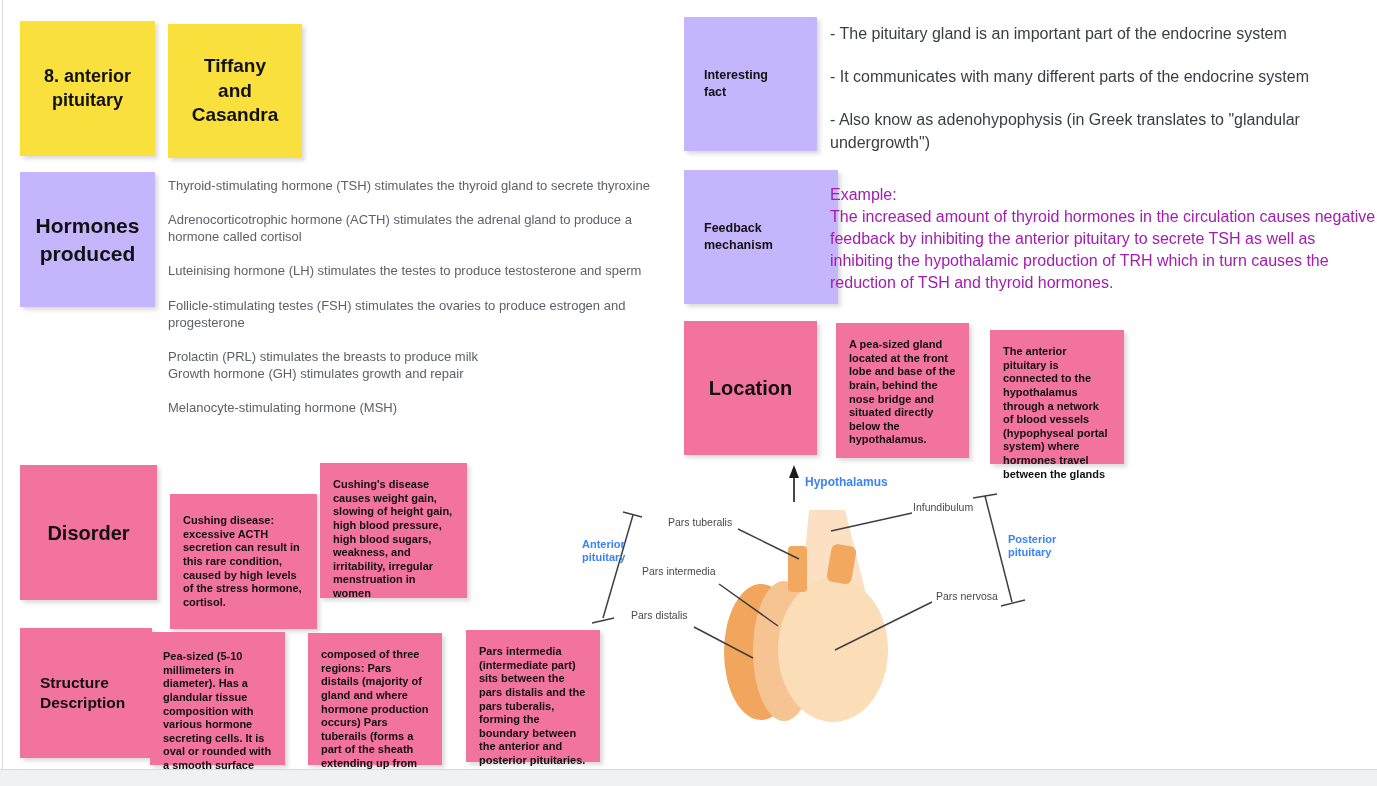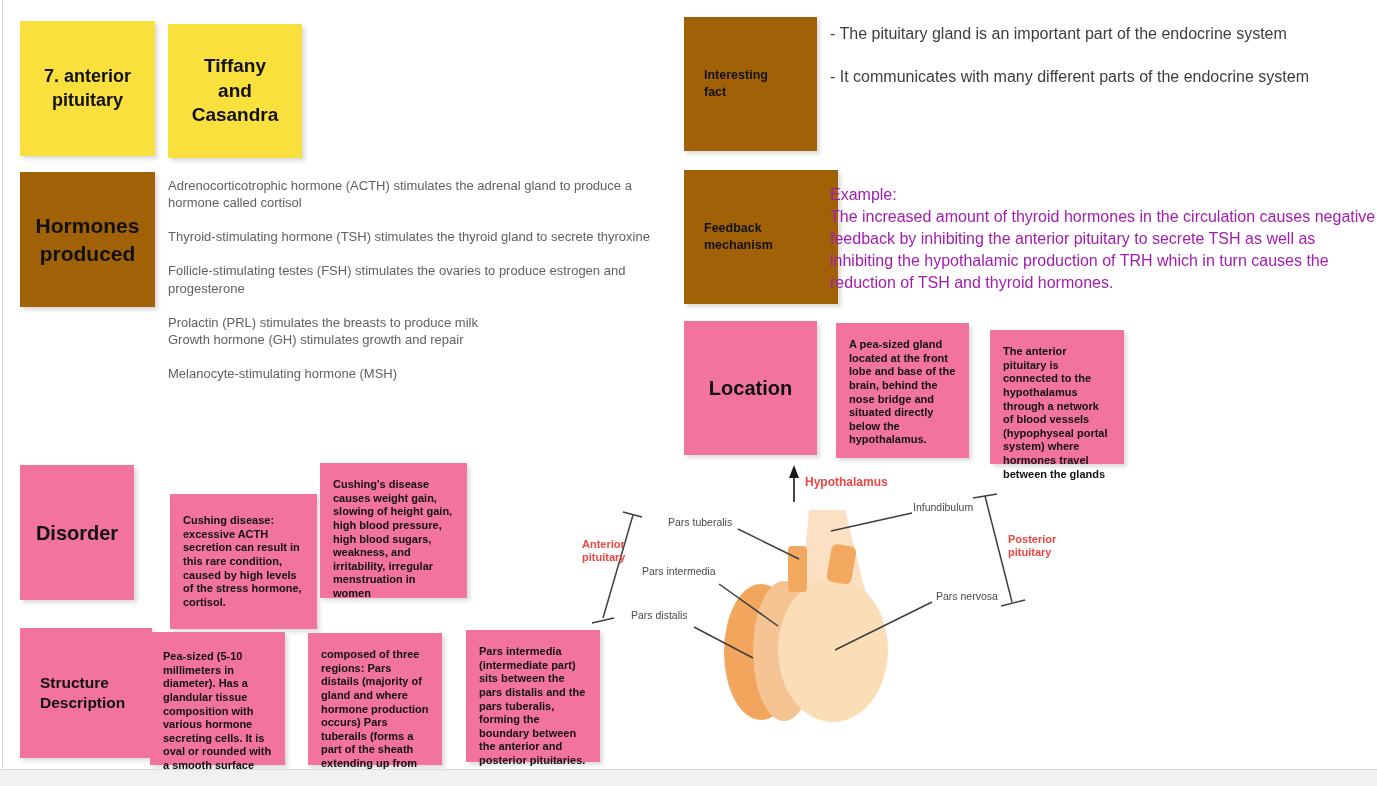--- a/index.html
+++ b/index.html
@@ -6,96 +6,98 @@
   html,body { width:1377px; height:786px; background:#ffffff; overflow:hidden;
               font-family:"Liberation Sans", sans-serif; }
   .canvas { position:absolute; left:0; top:0; width:1377px; height:786px; background:#ffffff; }
   .frame-left { position:absolute; left:2px; top:0; width:1px; height:769px; background:#d8d9db; }
   .bottom-band { position:absolute; left:0; top:769px; width:1377px; height:17px;
                  background:#eff1f2; border-top:1px solid #d8d9db; }
 
   .sticky { position:absolute; display:flex; align-items:center; justify-content:center;
             box-shadow:3px 3px 4px rgba(0,0,0,0.14); color:#111; }
   .yellow { background:#F9E03C; }
-  .cyan   { background:#a16207; }
+  .cyan   { background:#c4b5fd; }
   .pink   { background:#F3739F; }
 
   .pre { white-space:pre-line; }
   .big-label   { font-weight:700; text-align:center; line-height:1.3; }
   .side-label  { font-weight:700; font-size:12.5px; line-height:1.35; }
   .sticky.left-pad { justify-content:flex-start; padding-left:20px; text-align:left; }
 
   .note-sm { font-weight:700; font-size:11px; line-height:1.24; align-items:flex-start;
              justify-content:flex-start; padding:15px 13px; text-align:left; }
 
   .textblock { position:absolute; color:#5e6165; }
   .horm p { font-size:13px; line-height:1.32; margin-bottom:17px; }
   .facts div { font-size:16px; line-height:23px; margin-bottom:20px; color:#3a3e42; }
   .feedback-body { font-size:16px; line-height:22px; color:#a21caf; }
 
   .dlabel { position:absolute; font-size:10.5px; color:#4a4a4a; line-height:1.2; }
-  .dbold  { font-weight:700; color:#ef4444; }
+  .dbold  { font-weight:700; color:#3b82f6; }
   .diagram-svg { position:absolute; left:575px; top:460px; }
 </style>
 </head>
 <body>
 
 <div class="canvas">
   <div class="frame-left"></div>
 
   <div class="sticky yellow big-label" style="left:20px;top:21px;width:135px;height:135px;font-size:18px">
-    <span class="pre">7. anterior
+    <span class="pre">8. anterior
 pituitary</span>
   </div>
   <div class="sticky yellow big-label" style="left:168px;top:24px;width:134px;height:134px;font-size:19px">
     <span class="pre">Tiffany
 and
 Casandra</span>
   </div>
 
   <div class="sticky cyan big-label" style="left:20px;top:172px;width:135px;height:135px;font-size:21px">
     <span class="pre">Hormones
 produced</span>
   </div>
   <div class="textblock horm" style="left:168px;top:177px;width:500px">
+    <p class="pre">Thyroid-stimulating hormone (TSH) stimulates the thyroid gland to secrete thyroxine</p>
     <p class="pre">Adrenocorticotrophic hormone (ACTH) stimulates the adrenal gland to produce a hormone called cortisol</p>
-    <p class="pre">Thyroid-stimulating hormone (TSH) stimulates the thyroid gland to secrete thyroxine</p>
+    <p class="pre">Luteinising hormone (LH) stimulates the testes to produce testosterone and sperm</p>
     <p class="pre">Follicle-stimulating testes (FSH) stimulates the ovaries to produce estrogen and progesterone</p>
     <p class="pre">Prolactin (PRL) stimulates the breasts to produce milk
 Growth hormone (GH) stimulates growth and repair</p>
     <p class="pre">Melanocyte-stimulating hormone (MSH)</p>
   </div>
 
   <div class="sticky cyan side-label left-pad" style="left:684px;top:17px;width:133px;height:134px">
     <span class="pre">Interesting
 fact</span>
   </div>
   <div class="textblock facts" style="left:830px;top:22px;width:545px">
     <div>- The pituitary gland is an important part of the endocrine system</div>
     <div>- It communicates with many different parts of the endocrine system</div>
+    <div>- Also know as adenohypophysis (in Greek translates to "glandular undergrowth")</div>
   </div>
 
   <div class="sticky cyan side-label left-pad" style="left:684px;top:170px;width:154px;height:134px">
     <span class="pre">Feedback
 mechanism</span>
   </div>
   <div class="textblock feedback-body pre" style="left:830px;top:184px;width:548px">Example:
 The increased amount of thyroid hormones in the circulation causes negative feedback by inhibiting the anterior pituitary to secrete TSH as well as inhibiting the hypothalamic production of TRH which in turn causes the reduction of TSH and thyroid hormones.</div>
 
   <div class="sticky pink big-label" style="left:684px;top:321px;width:133px;height:134px;font-size:20px">
     <span>Location</span>
   </div>
   <div class="sticky pink note-sm" style="left:836px;top:323px;width:133px;height:135px">
     <span>A pea-sized gland located at the front lobe and base of the brain, behind the nose bridge and situated directly below the hypothalamus.</span>
   </div>
   <div class="sticky pink note-sm" style="left:990px;top:330px;width:134px;height:134px">
     <span>The anterior pituitary is connected to the hypothalamus through a network of blood vessels (hypophyseal portal system) where hormones travel between the glands</span>
   </div>
 
-  <div class="sticky pink big-label" style="left:20px;top:465px;width:114px;height:135px;font-size:20px">
+  <div class="sticky pink big-label" style="left:20px;top:465px;width:137px;height:135px;font-size:20px">
     <span>Disorder</span>
   </div>
   <div class="sticky pink note-sm" style="left:170px;top:494px;width:147px;height:135px;padding-top:20px">
     <span>Cushing disease: excessive ACTH secretion can result in this rare condition, caused by high levels of the stress hormone, cortisol.</span>
   </div>
   <div class="sticky pink note-sm" style="left:320px;top:463px;width:147px;height:135px">
     <span>Cushing's disease causes weight gain, slowing of height gain, high blood pressure, high blood sugars, weakness, and irritability, irregular menstruation in women</span>
   </div>
 
   <div class="sticky pink big-label left-pad" style="left:20px;top:628px;width:132px;height:130px;font-size:15.5px;text-align:left">

